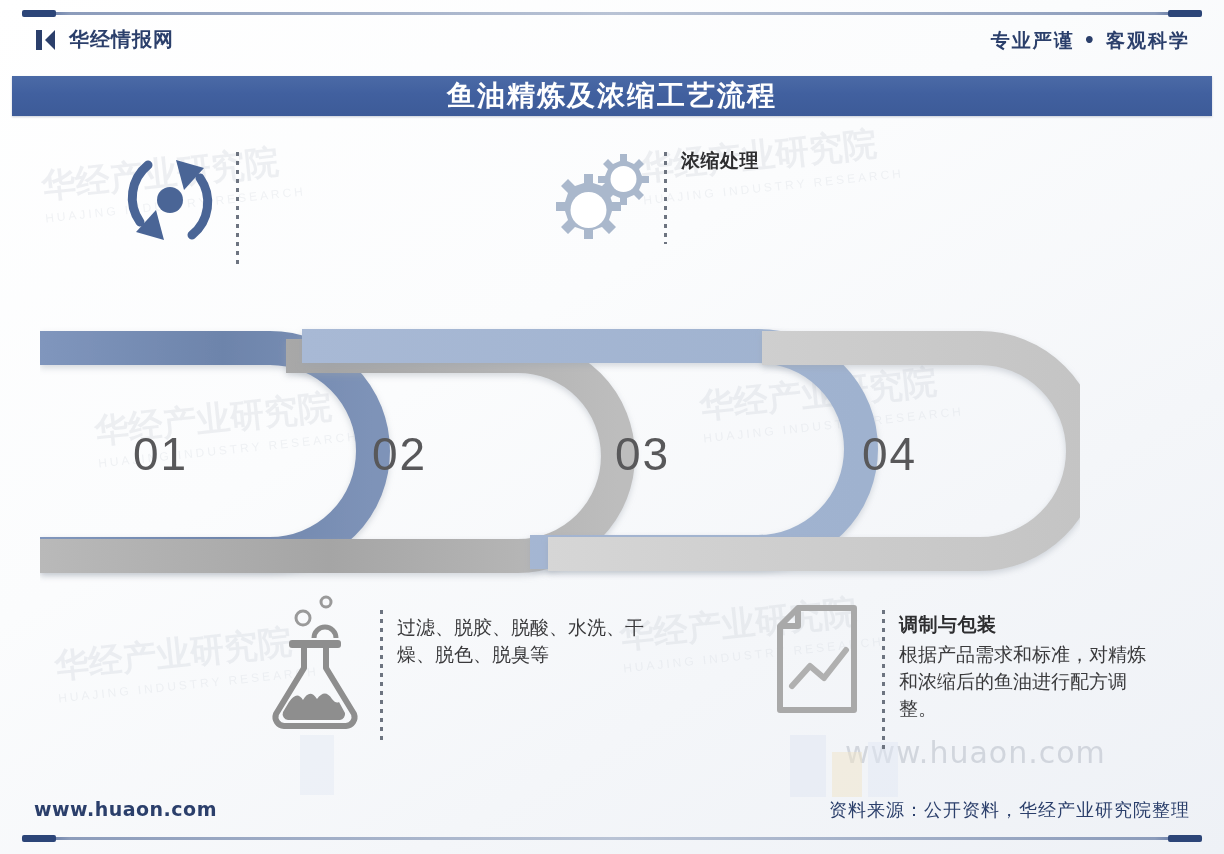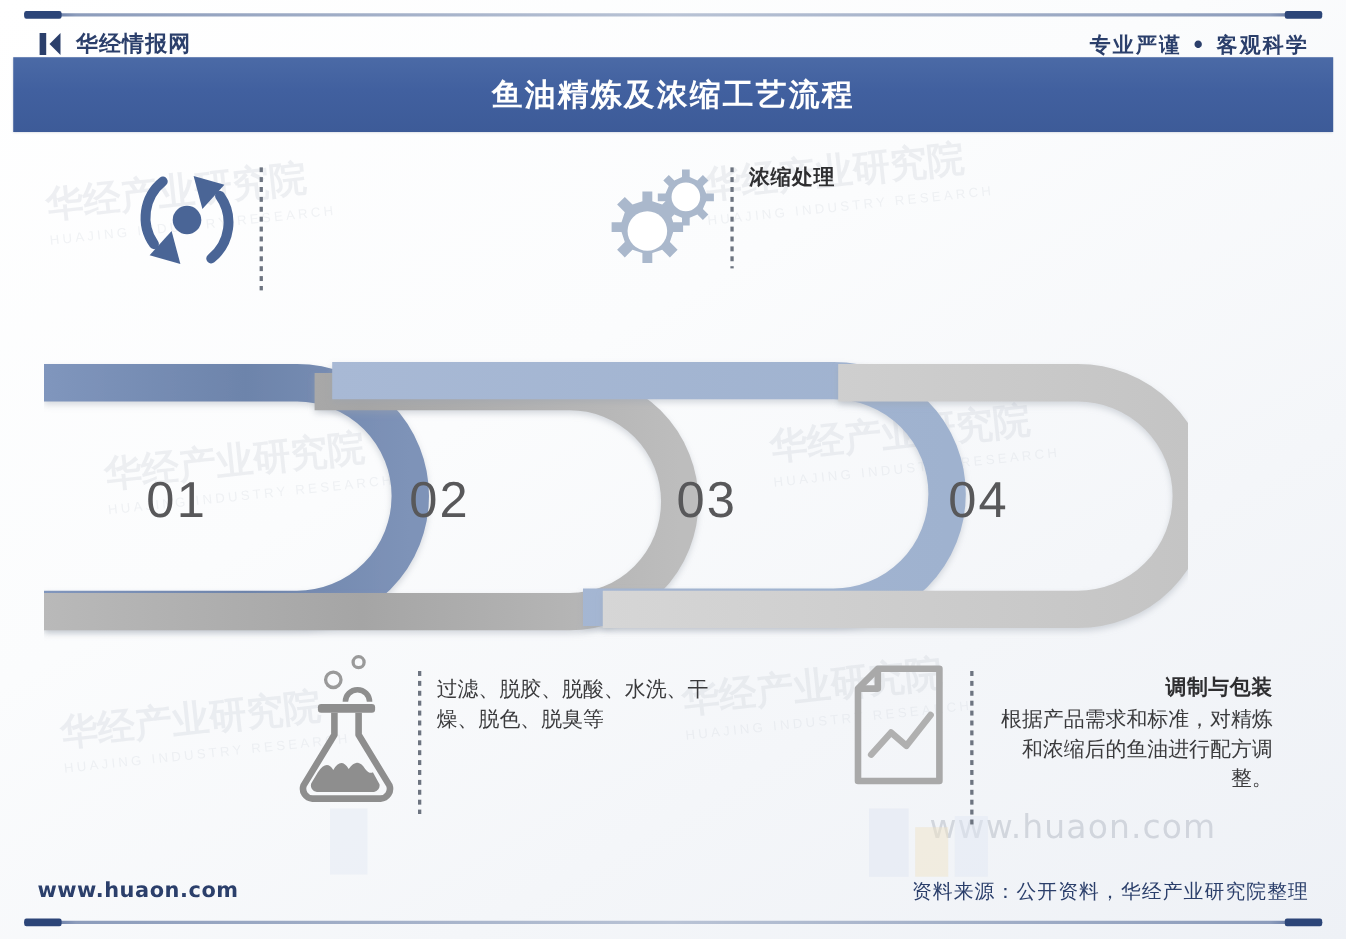--- a/index.html
+++ b/index.html
@@ -53,21 +53,21 @@
     font-family:Liberation Sans, sans-serif;
   }
   .slogan{
     position:absolute;right:34px;top:6px;
     font-size:19px;color:#2b3f6b;letter-spacing:2px;font-weight:600;
     font-family:"DejaVu Sans","Liberation Sans",sans-serif;
   }
 
   
   .banner{
-    position:absolute;left:12px;right:12px;top:52px;height:68px;
+    position:absolute;left:12px;right:12px;top:76px;height:40px;
     background:linear-gradient(180deg,#4b6aa6 0%,#41609f 45%,#3d5b98 100%);
     display:flex;align-items:center;justify-content:center;
     box-shadow:0 1px 2px rgba(40,60,100,.25);
   }
   .banner h1{
     margin:0;color:#fff;font-size:28px;font-weight:700;letter-spacing:2px;
     font-family:"DejaVu Sans","Liberation Sans",sans-serif;
   }
 
   
@@ -110,21 +110,21 @@
   #info-2{left:540px;top:148px;width:420px;}
   #info-2 .dots{height:92px;align-self:flex-start;}
   #info-2 .txt{width:240px;}
 
   #info-3{left:262px;top:592px;width:400px;}
   #info-3 .dots{height:130px;align-self:flex-start;margin-top:18px;}
   #info-3 .txt{width:250px;padding-top:22px;}
 
   #info-4{left:772px;top:604px;width:410px;}
   #info-4 .dots{height:140px;align-self:flex-start;margin-top:6px;}
-  #info-4 .txt{width:258px;padding-top:8px;text-align:right;}
+  #info-4 .txt{width:258px;padding-top:8px;}
 
   
   .ftr{position:absolute;left:0;right:0;bottom:30px;height:26px;}
   .ftr .url{
     position:absolute;left:34px;top:0;font-size:19px;color:#2b3f6b;font-weight:600;letter-spacing:.5px;
     font-family:"DejaVu Sans","Liberation Sans",sans-serif;
   }
   .ftr .src{
     position:absolute;right:34px;top:0;font-size:18px;color:#2b3f6b;letter-spacing:1px;
     font-family:"DejaVu Sans","Liberation Sans",sans-serif;

